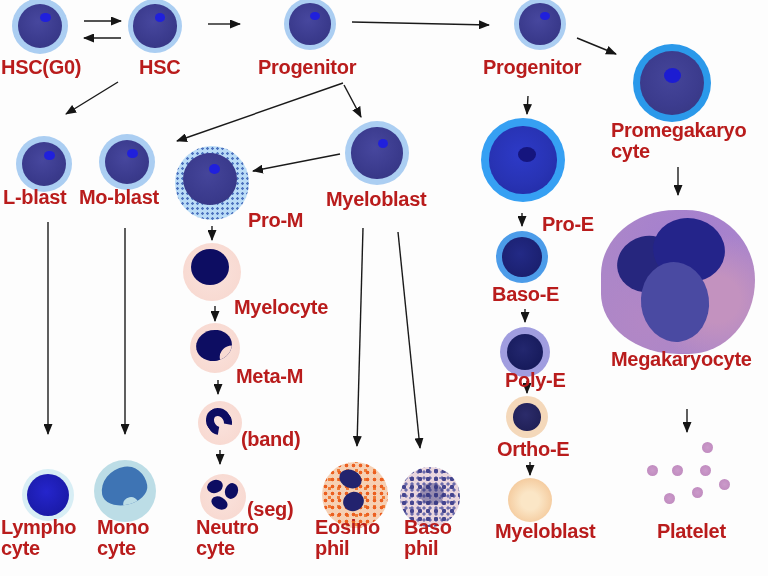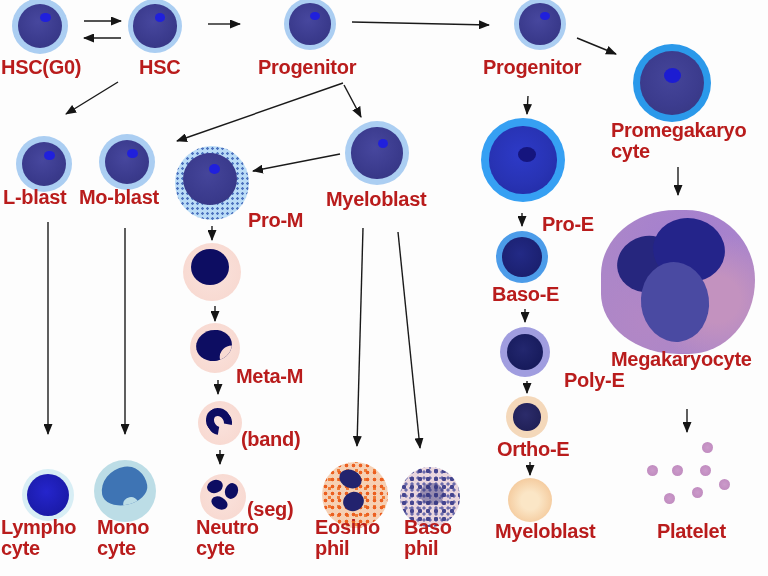--- a/index.html
+++ b/index.html
@@ -228,23 +228,24 @@
   <div class="lbl" style="left:139px;top:57px">HSC</div>
   <div class="lbl" style="left:258px;top:57px">Progenitor</div>
   <div class="lbl" style="left:483px;top:57px">Progenitor</div>
   <div class="lbl" style="left:611px;top:120px">Promegakaryo
 cyte</div>
   <div class="lbl" style="left:3px;top:187px">L-blast</div>
   <div class="lbl" style="left:79px;top:187px">Mo-blast</div>
   <div class="lbl" style="left:248px;top:210px">Pro-M</div>
   <div class="lbl" style="left:326px;top:189px">Myeloblast</div>
   <div class="lbl" style="left:542px;top:214px">Pro-E</div>
+  <div class="lbl" style="left:234px;top:297px">Myelocyte</div>
   <div class="lbl" style="left:492px;top:284px">Baso-E</div>
   <div class="lbl" style="left:236px;top:366px">Meta-M</div>
-  <div class="lbl" style="left:564px;top:370px">Poly-E</div>
+  <div class="lbl" style="left:505px;top:370px">Poly-E</div>
   <div class="lbl" style="left:611px;top:349px">Megakaryocyte</div>
   <div class="lbl" style="left:241px;top:429px">(band)</div>
   <div class="lbl" style="left:497px;top:439px">Ortho-E</div>
   <div class="lbl" style="left:247px;top:499px">(seg)</div>
   <div class="lbl" style="left:1px;top:517px">Lympho
 cyte</div>
   <div class="lbl" style="left:97px;top:517px">Mono
 cyte</div>
   <div class="lbl" style="left:196px;top:517px">Neutro
 cyte</div>

